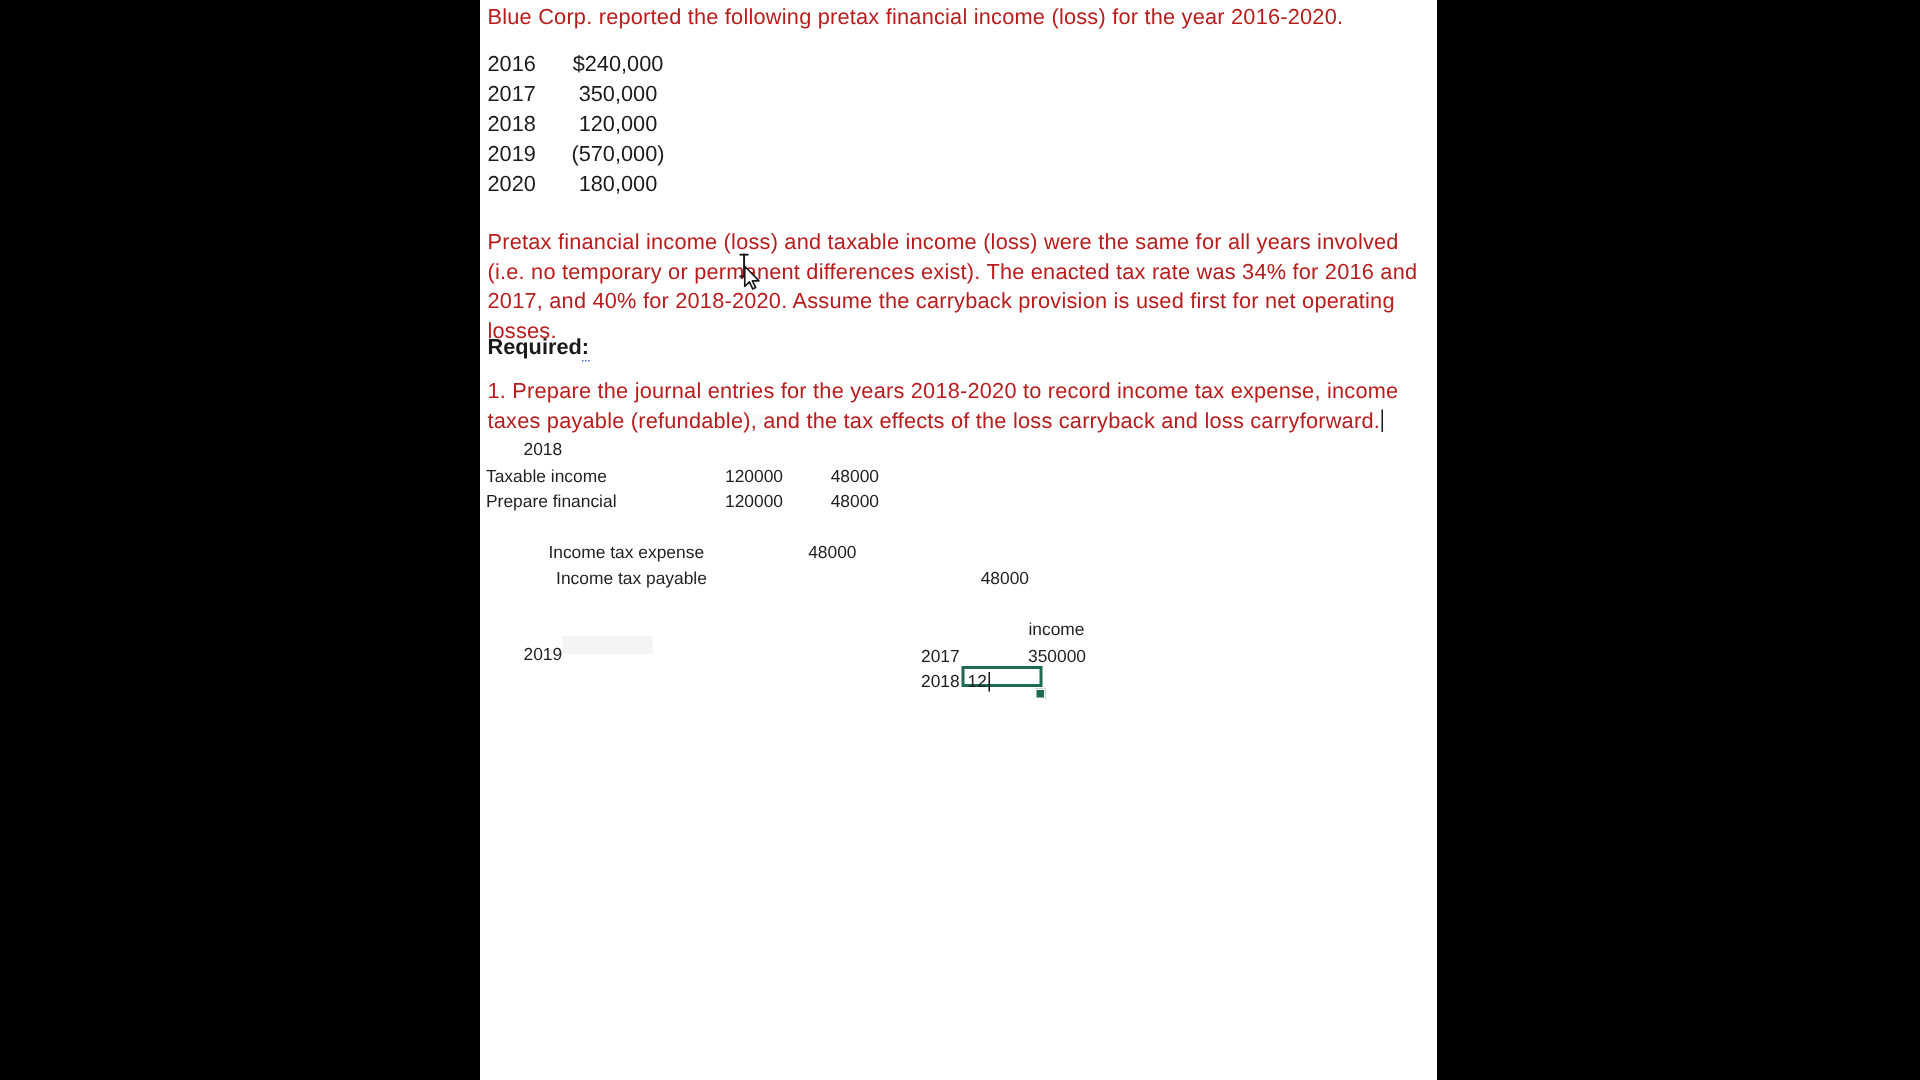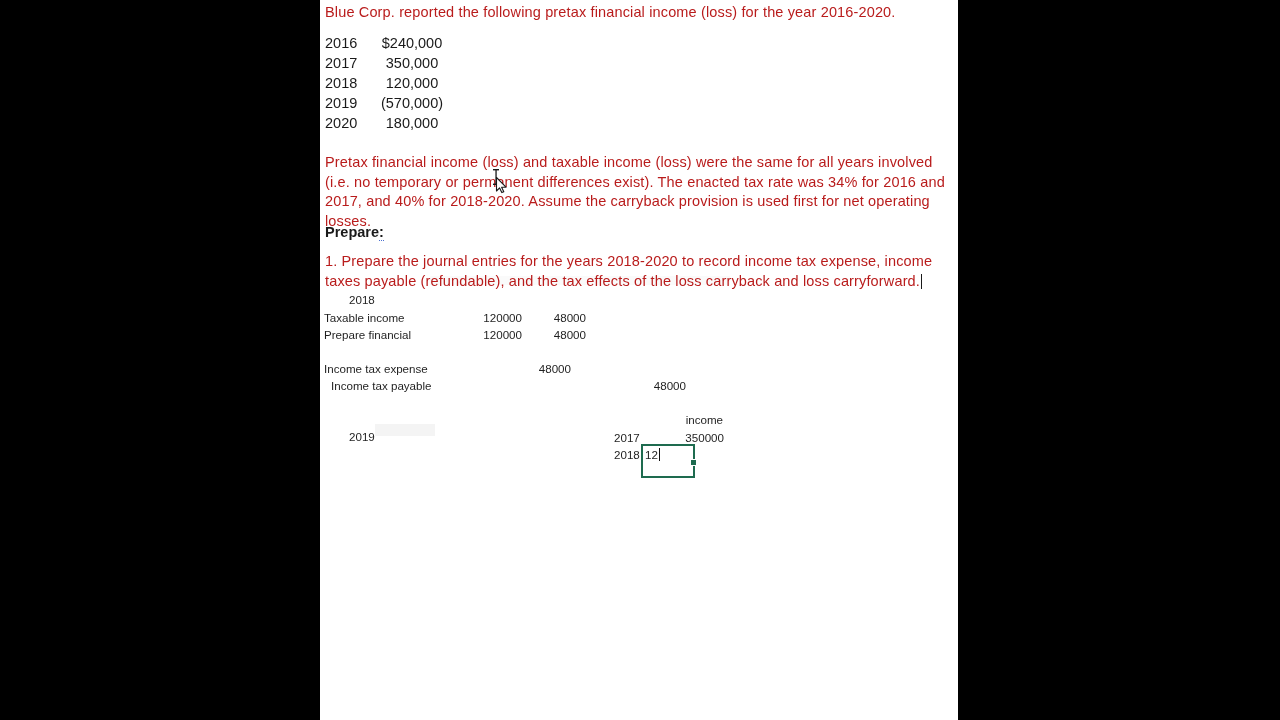--- a/index.html
+++ b/index.html
@@ -124,21 +124,21 @@
   #ws-table-b {
     position: absolute;
     left: 4px;
     top: 360px;
     font-size: 11.6px;
     line-height: 17.3px;
     color: #1f1f1f;
     border-collapse: collapse;
   }
   #ws-table-b td { padding: 0; white-space: nowrap; vertical-align: top; }
-  #ws-table-b td.acct   { width: 180px; text-align: left; }
+  #ws-table-b td.acct   { width: 180px; text-align: center; }
   #ws-table-b td.debit  { width: 60px;  text-align: right; }
   #ws-table-b td.credit { width: 115px; text-align: right; }
   #ws-table-b tr.indent td.acct { padding-left: 7px; }
 
   #ws-memo {
     position: absolute;
     left: 4px;
     top: 394px;
     font-size: 11.6px;
     line-height: 17.3px;
@@ -182,21 +182,21 @@
     text-align: right;
     padding-right: 2px;
   }
 
   
   #active-cell {
     position: absolute;
     left: 27px;
     top: 33px;
     width: 54px;
-    height: 34px;
+    height: 14px;
     border: 2px solid #1e6b4f;
     background: #ffffff;
     box-sizing: border-box;
   }
   #active-cell-text {
     position: absolute;
     left: 2px;
     top: 1px;
     font-size: 11.6px;
     line-height: 15px;
@@ -274,21 +274,21 @@
           <td class="yr">2020</td>
           <td class="amt">180,000</td>
         </tr>
       </tbody>
     </table>
 
     <div class="prose" id="para-block">
       <p>Pretax financial income (loss) and taxable income (loss) were the same for all years involved (i.e. no temporary or permanent differences exist). The enacted tax rate was 34% for 2016 and 2017, and 40% for 2018-2020. Assume the carryback provision is used first for net operating losses.</p>
     </div>
 
-    <div id="required-head"><span>Prepare</span><span class="squig">:</span></div>
+    <div id="required-head"><span>Required</span><span class="squig">:</span></div>
 
     <div class="prose" id="req-body"><span>1. Prepare the journal entries for the years 2018-2020 to record income tax expense, income taxes payable (refundable), and the tax effects of the loss carryback and loss carryforward.</span><span class="caret"></span></div>
 
     <div class="ws" id="ws-year-2018">2018</div>
 
     <table id="ws-table-a">
       <tbody>
         <tr>
           <td class="lbl">Taxable income</td>
           <td class="n1">120000</td>

